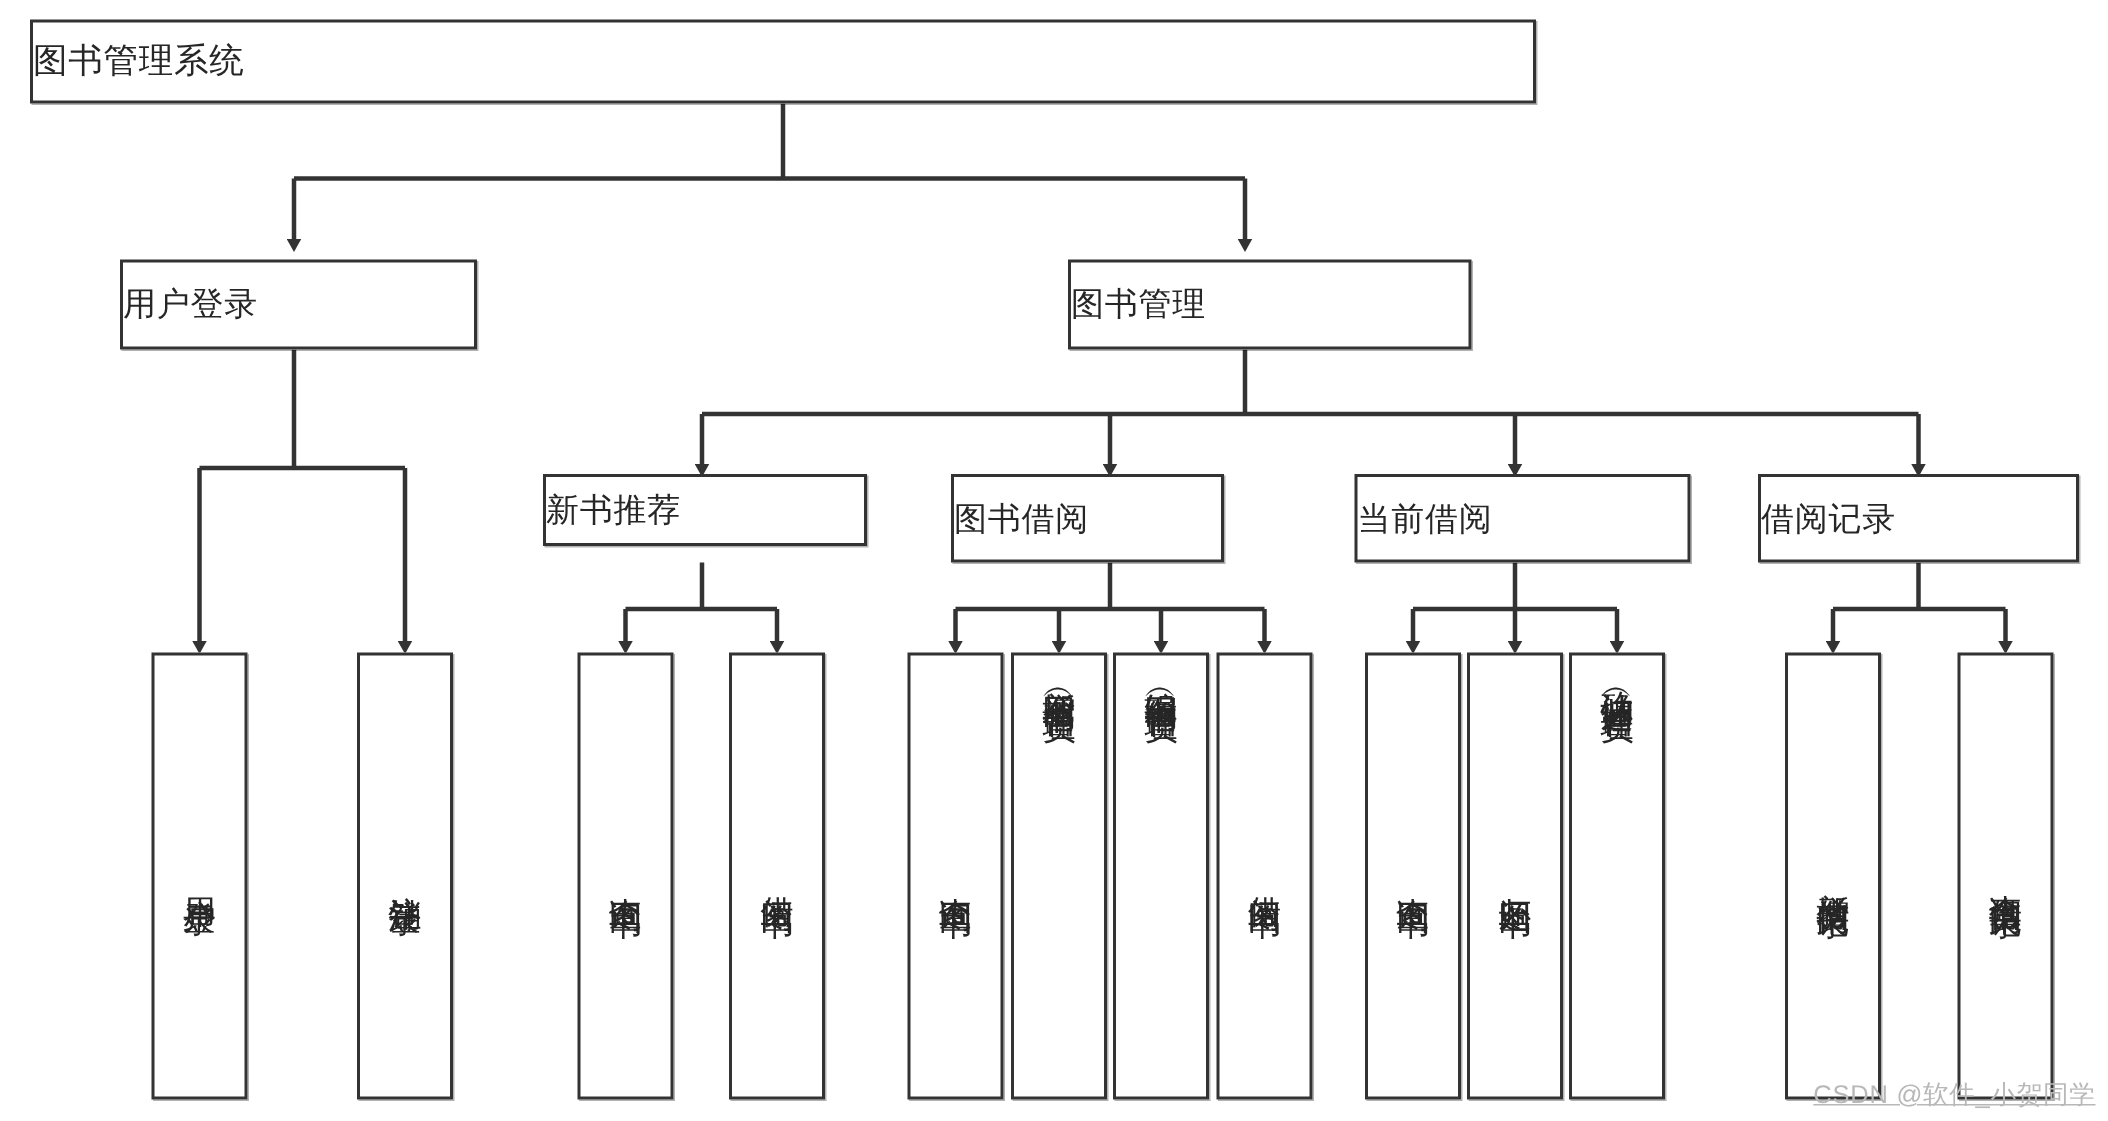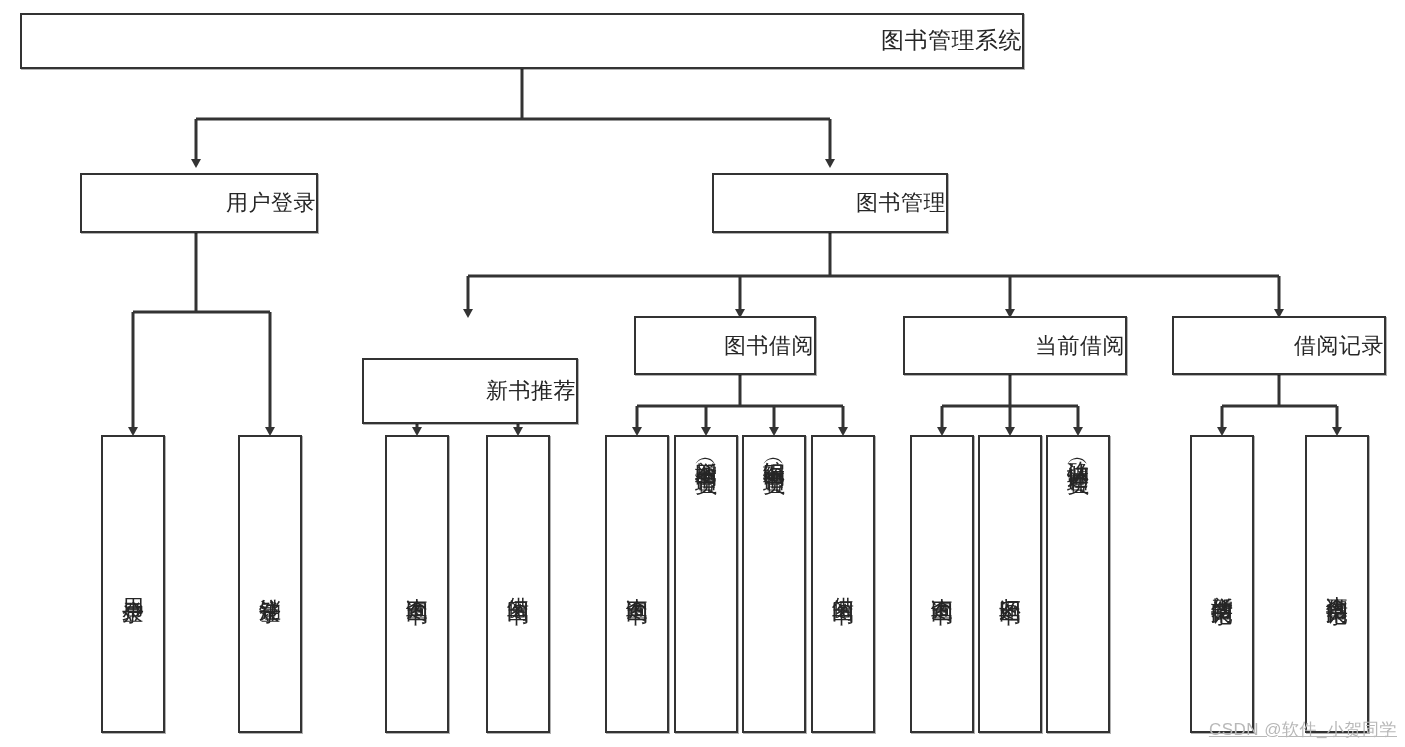--- a/index.html
+++ b/index.html
@@ -27,21 +27,21 @@
     pointer-events: none;
   }
   .node {
     position: absolute;
     box-sizing: border-box;
     background: #ffffff;
     border: 2px solid #333333;
     box-shadow: 1px 1px 0 rgba(0,0,0,0.30);
     display: flex;
     align-items: center;
-    justify-content: flex-end;
+    justify-content: flex-start;
     z-index: 2;
   }
   .node-label {
     color: #262626;
     font-size: 21px;
     line-height: 1.18;
     letter-spacing: 0.5px;
     text-align: center;
     white-space: nowrap;
     user-select: none;
@@ -148,25 +148,25 @@
     </g>
   </svg>
 
   <div class="node root" style="left:20px; top:13px; width:1004px; height:56px;">
     <span class="node-label">图书管理系统</span>
   </div>
 
   <div class="node tier2" style="left:80px; top:173px; width:238px; height:60px;">
     <span class="node-label">用户登录</span>
   </div>
-  <div class="node tier2" style="left:712px; top:173px; width:236px; height:60px;">
+  <div class="node tier2" style="left:712px; top:173px; width:269px; height:60px;">
     <span class="node-label">图书管理</span>
   </div>
 
-  <div class="node tier3" style="left:362px; top:316px; width:216px; height:66px;margin-top:42px;">
+  <div class="node tier3" style="left:362px; top:316px; width:216px; height:48px;">
     <span class="node-label">新书推荐</span>
   </div>
   <div class="node tier3" style="left:634px; top:316px; width:182px; height:59px;">
     <span class="node-label">图书借阅</span>
   </div>
   <div class="node tier3" style="left:903px; top:316px; width:224px; height:59px;">
     <span class="node-label">当前借阅</span>
   </div>
   <div class="node tier3" style="left:1172px; top:316px; width:214px; height:59px;">
     <span class="node-label">借阅记录</span>

